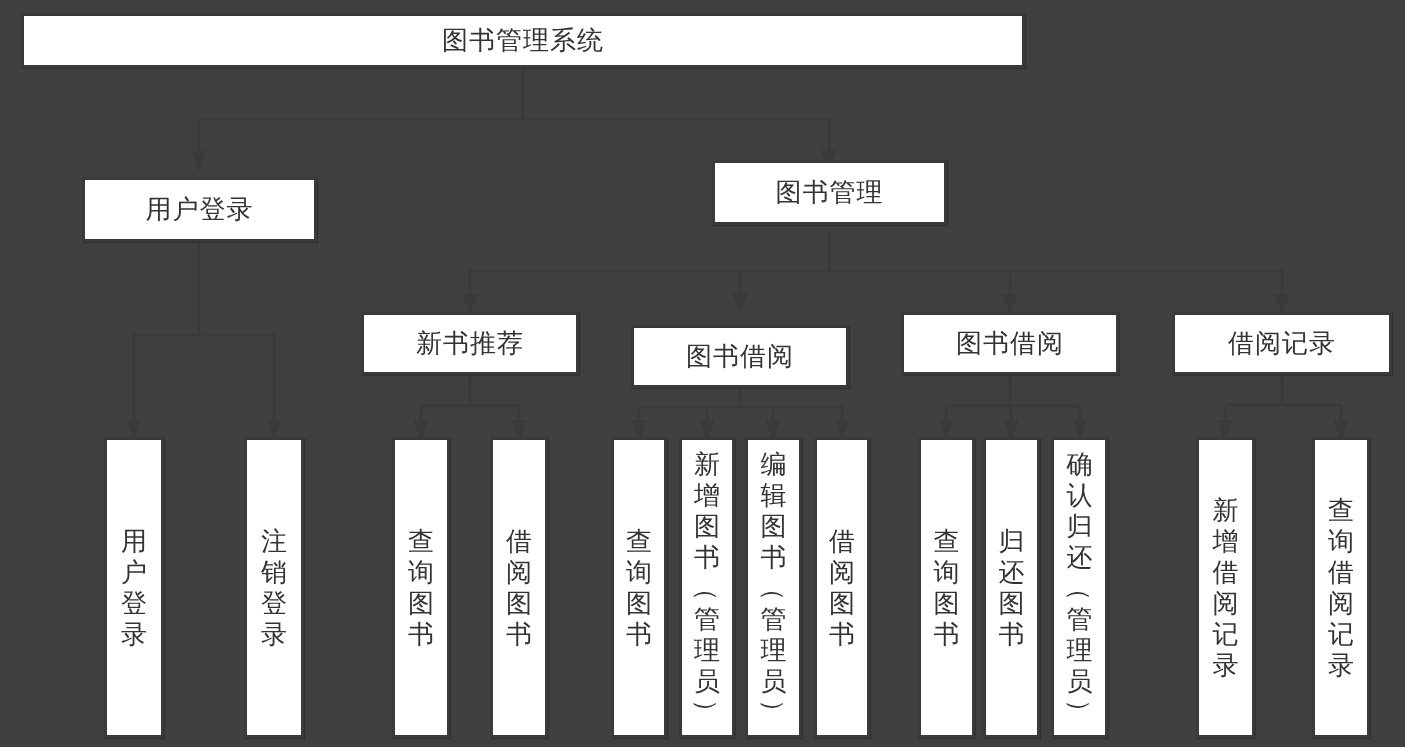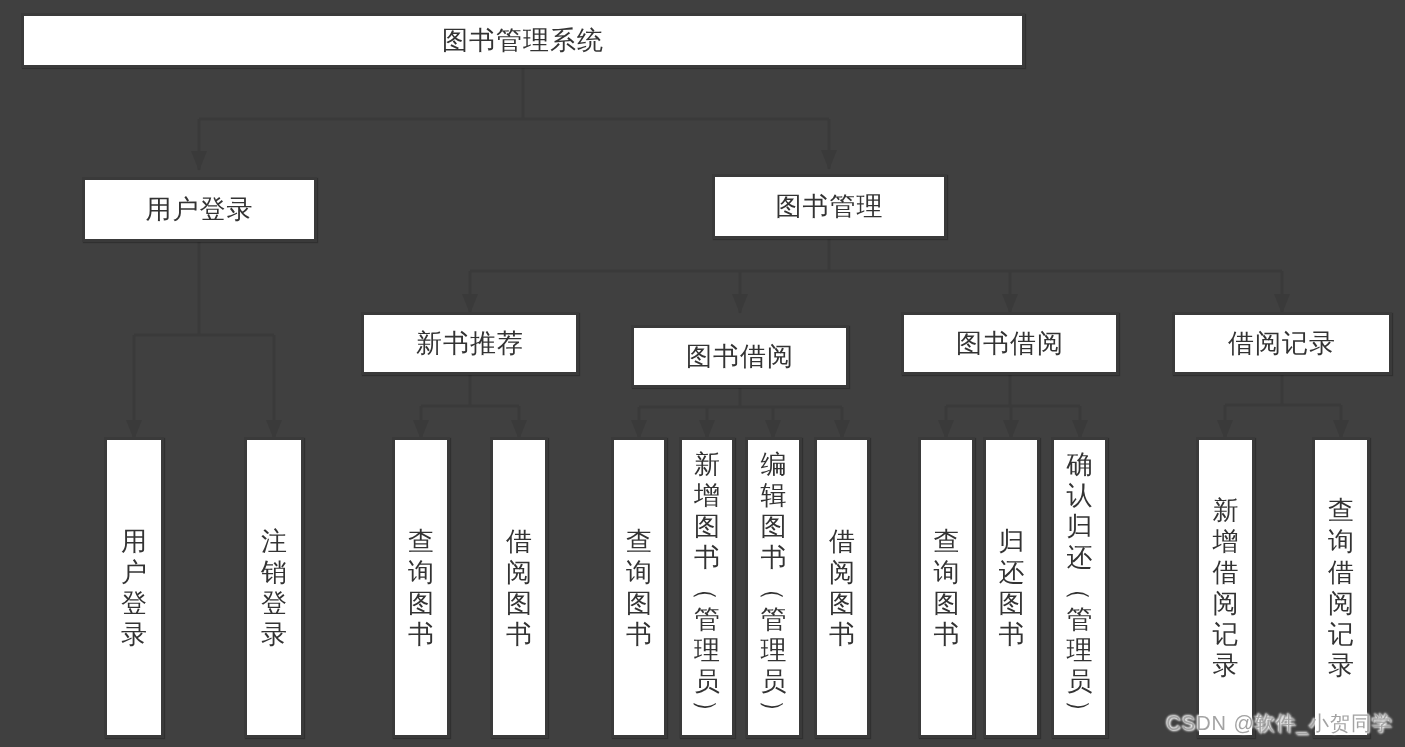--- a/index.html
+++ b/index.html
@@ -113,21 +113,21 @@
       <polygon points="1217,420 1233,420 1225,440" fill="#3a3a3a"></polygon>
       <polygon points="1333,420 1349,420 1341,440" fill="#3a3a3a"></polygon>
     </svg>
   <div id="nodes">
       <div class="node h" style="left: 21px; top: 13px; width: 1004px; height: 55px;">
         <span class="lbl">图书管理系统</span>
       </div>
       <div class="node h" style="left: 82px; top: 177px; width: 235px; height: 65px;">
         <span class="lbl">用户登录</span>
       </div>
-      <div class="node h" style="left: 712px; top: 174px; width: 235px; height: 65px; justify-content: center;">
+      <div class="node h" style="left: 712px; top: 160px; width: 235px; height: 65px; justify-content: center;">
         <span class="lbl">图书管理</span>
       </div>
       <div class="node h" style="left: 361px; top: 312px; width: 218px; height: 63px;">
         <span class="lbl">新书推荐</span>
       </div>
       <div class="node h" style="left: 631px; top: 312px; width: 218px; height: 63px; margin-top: 13px;">
         <span class="lbl">图书借阅</span>
       </div>
       <div class="node h" style="left: 901px; top: 312px; width: 218px; height: 63px;">
         <span class="lbl">图书借阅</span>
@@ -226,14 +226,13 @@
       </div>
       <div class="node v" style="left: 1312px; top: 437px; width: 58px; height: 301px;">
         <span class="ch">查</span>
         <span class="ch">询</span>
         <span class="ch">借</span>
         <span class="ch">阅</span>
         <span class="ch">记</span>
         <span class="ch">录</span>
       </div>
     </div>
-  <div id="watermark">CSDN @软件_小贺同学</div>
 </div>
 
 </body></html>

